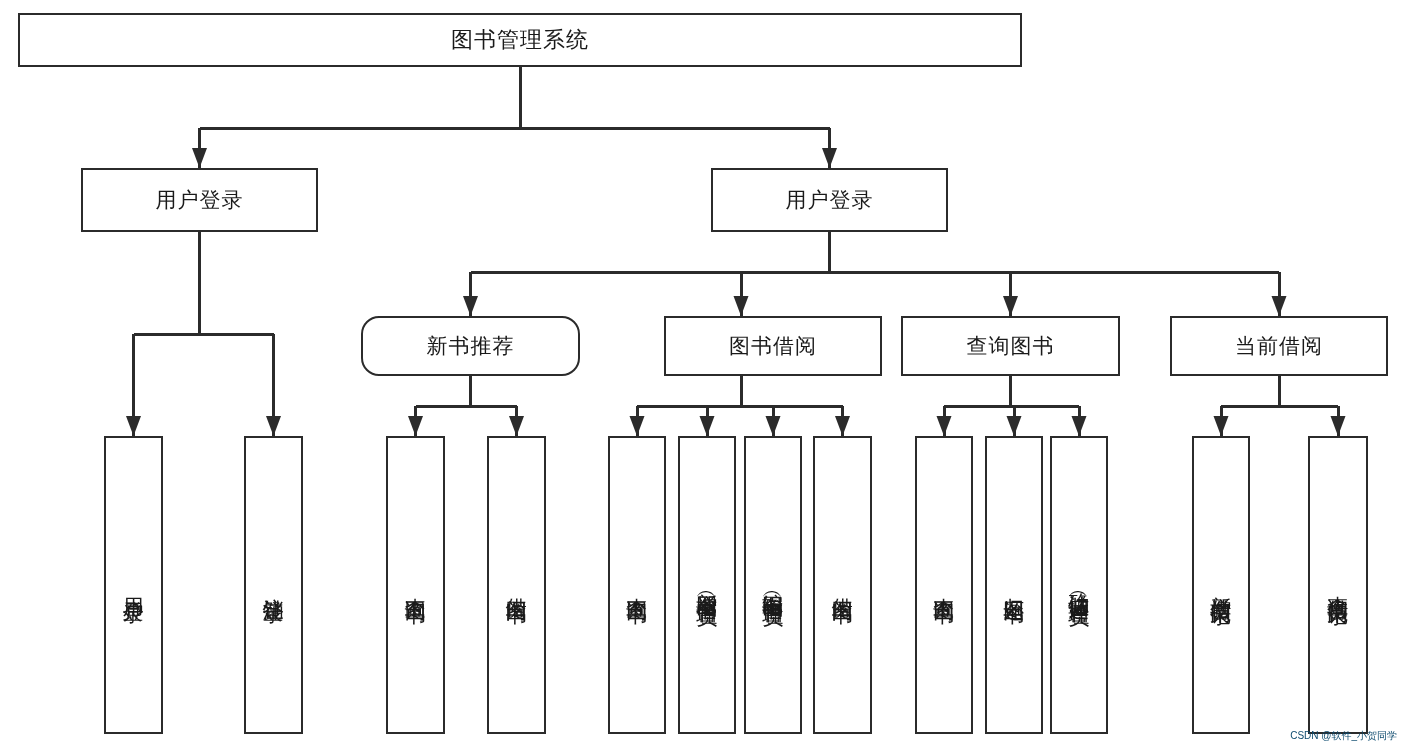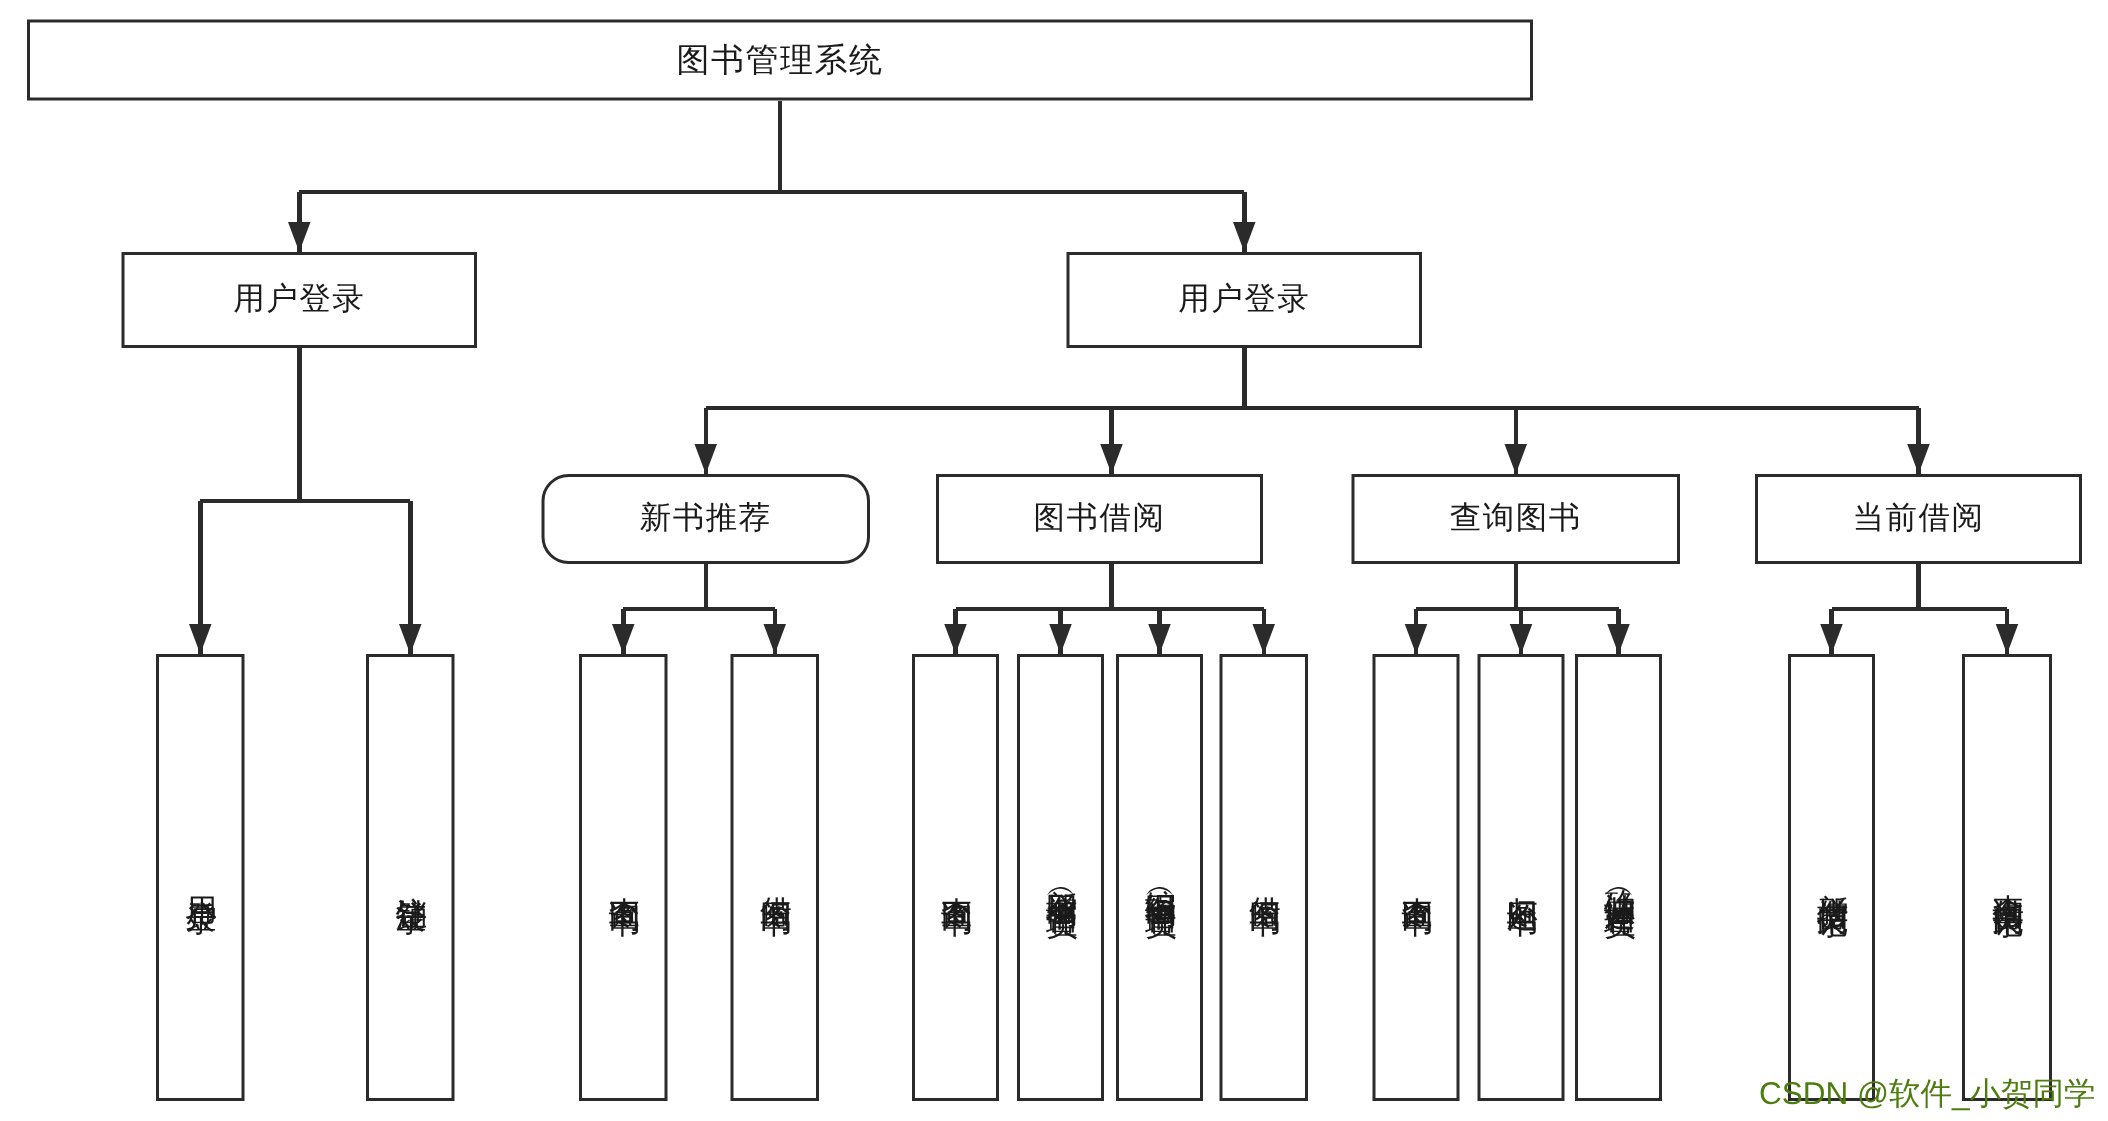--- a/index.html
+++ b/index.html
@@ -54,22 +54,22 @@
     letter-spacing: 2px;
     writing-mode: vertical-rl;
     text-orientation: upright;
     white-space: normal;
   }
   .node.root .lbl { font-size: 22px; }
   .watermark {
     position: absolute;
     right: 8px;
     bottom: 4px;
-    font-size: 21px;
-    color: #4d7c0f;
+    font-size: 10px;
+    color: #0c4a6e;
     z-index: 20;
     white-space: nowrap;
   }
 </style>
 </head>
 <body>
 
 <div id="canvas">
   <svg id="wires" viewBox="0 0 1405 747" preserveAspectRatio="none">
       <line x1="520" y1="67" x2="520" y2="128" stroke="#2b2b2b" stroke-width="3" shape-rendering="crispEdges"></line>
@@ -131,21 +131,21 @@
       </div>
       <div class="node horiz" style="left: 81px; top: 168px; width: 237px; height: 64px;">
         <span class="lbl">用户登录</span>
       </div>
       <div class="node horiz" style="left: 711px; top: 168px; width: 237px; height: 64px;">
         <span class="lbl">用户登录</span>
       </div>
       <div class="node horiz" style="left: 361px; top: 316px; width: 219px; height: 60px; border-radius: 18px;">
         <span class="lbl">新书推荐</span>
       </div>
-      <div class="node horiz" style="left: 624px; top: 316px; width: 218px; height: 60px;">
+      <div class="node horiz" style="left: 664px; top: 316px; width: 218px; height: 60px;">
         <span class="lbl">图书借阅</span>
       </div>
       <div class="node horiz" style="left: 901px; top: 316px; width: 219px; height: 60px;">
         <span class="lbl">查询图书</span>
       </div>
       <div class="node horiz" style="left: 1170px; top: 316px; width: 218px; height: 60px;">
         <span class="lbl">当前借阅</span>
       </div>
       <div class="node vert" style="left: 104px; top: 436px; width: 59px; height: 298px;">
         <span class="lbl">用户登录</span>

